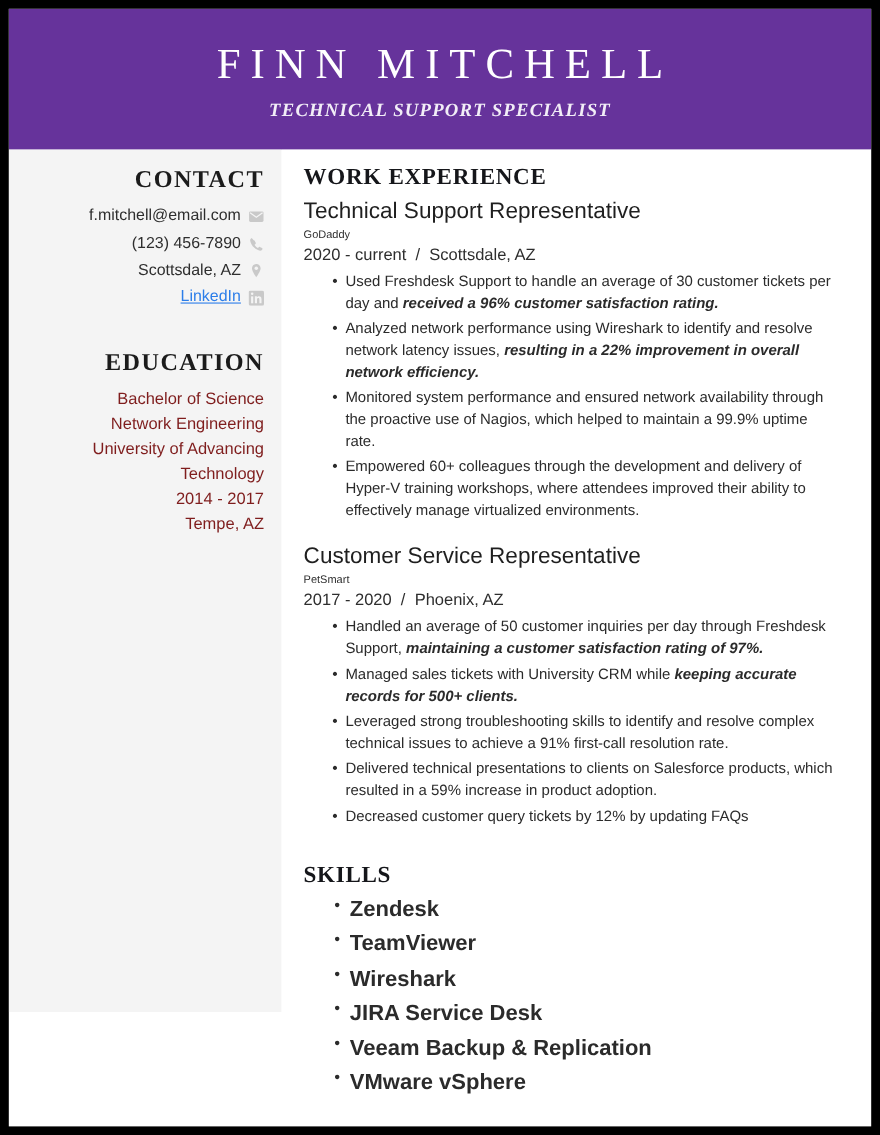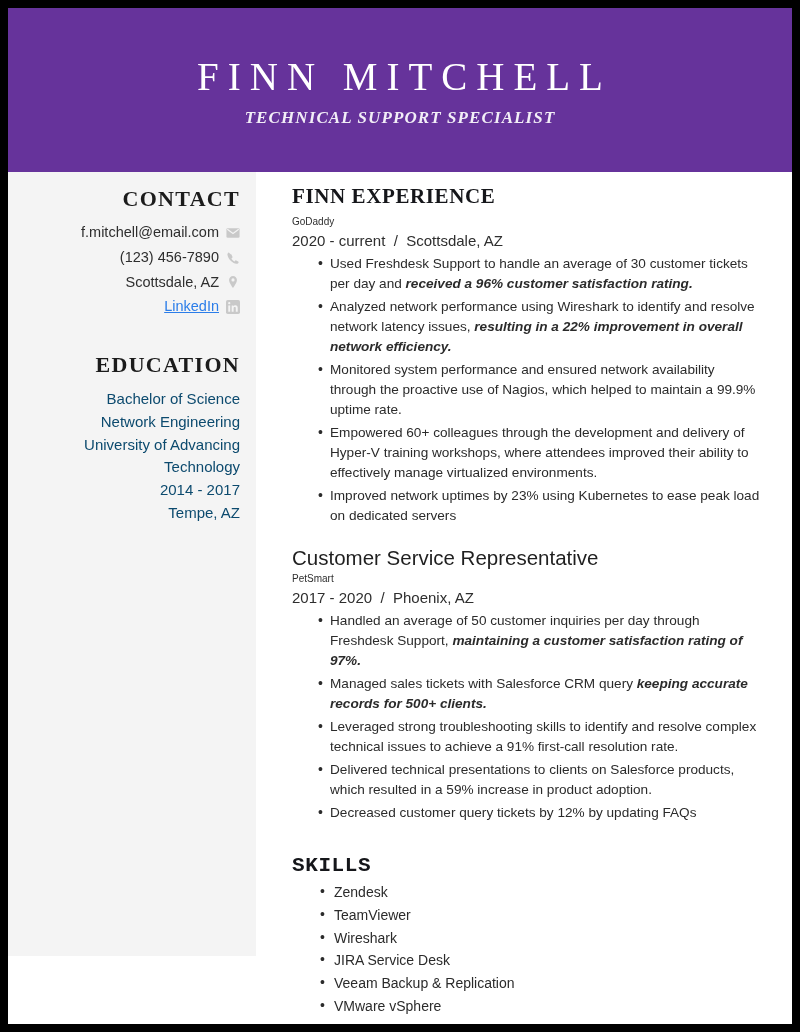--- a/index.html
+++ b/index.html
@@ -17,21 +17,21 @@
     position: absolute;
     left: 8px;
     top: 8px;
     width: 784px;
     height: 1016px;
     background: #ffffff;
     overflow: hidden;
   }
   .banner {
     background: #66339b;
-    height: 164px;
+    height: 128px;
     width: 100%;
     box-sizing: border-box;
     display: flex;
     flex-direction: column;
     align-items: center;
     justify-content: center;
     padding-top: 4px;
   }
   .banner-name {
     font-family: "Liberation Serif", serif;
@@ -48,21 +48,20 @@
     font-weight: 700;
     font-size: 17px;
     letter-spacing: 1.1px;
     color: #f2eef7;
     margin-top: 9px;
   }
   .body-wrap {
     display: flex;
     align-items: stretch;
     height: 784px;
-    gap: 16px;
   }
   .sidebar {
     width: 248px;
     min-width: 248px;
     background: #f4f4f4;
     box-sizing: border-box;
     padding: 14px 16px 0 10px;
     text-align: right;
   }
   .side-heading {
@@ -94,38 +93,38 @@
   }
   .cicon {
     width: 14px;
     height: 14px;
     flex: 0 0 14px;
     display: block;
   }
   .cicon svg { display: block; }
   .edu-line {
     font-size: 15px;
-    color: #0c4a6e;
+    color: #7f1d1d;
     line-height: 1.52;
   }
   .main {
     flex: 1;
     background: #ffffff;
     box-sizing: border-box;
     padding: 12px 28px 0 20px;
   }
   .main-heading {
     font-family: "Liberation Serif", serif;
     font-weight: 700;
     font-size: 21px;
     letter-spacing: 0.6px;
     color: #15161a;
     margin: 0 0 6px 0;
   }
-  .main-heading.skills { margin-top: 31px; margin-bottom: 5px; font-family: Liberation Mono, monospace;}
+  .main-heading.skills { margin-top: 31px; margin-bottom: 5px;}
   .job { margin-bottom: 19px; }
   .job-title {
     font-size: 20.5px;
     color: #1f1f1f;
     line-height: 1.3;
     margin-bottom: 1px;
     font-weight: 400;
   }
   .job-company {
     font-size: 10px;
@@ -157,24 +156,25 @@
     left: 0;
     top: -1px;
     font-size: 14px;
     color: #2b2b2b;
   }
   ul.bullets li b {
     font-weight: 700;
     font-style: italic;
   }
   ul.skills-list li {
-    font-size: 14px;
+    font-size: 20px;
     line-height: 1.45;
     margin-bottom: 2.5px;
     padding-left: 14px;
+    font-weight: bold;
   }
   ul.skills-list { padding-left: 28px; }
 </style>
 </head>
 <body>
 
 <div class="page">
 
   <div class="banner">
     <div class="banner-name">FINN MITCHELL</div>
@@ -230,40 +230,40 @@
           <div class="edu-line">Bachelor of Science</div>
           <div class="edu-line">Network Engineering</div>
           <div class="edu-line">University of Advancing</div>
           <div class="edu-line">Technology</div>
           <div class="edu-line">2014 - 2017</div>
           <div class="edu-line">Tempe, AZ</div>
         </div>
     </aside>
 
     <main class="main">
-      <h2 class="main-heading">FINN EXPERIENCE</h2>
+      <h2 class="main-heading">WORK EXPERIENCE</h2>
       <div id="job-list">
           <div class="job">
+            <div class="job-title">Technical Support Representative</div>
             <div class="job-company">GoDaddy</div>
             <div class="job-meta"><span>2020 - current</span>&nbsp; <span>/</span>&nbsp; <span>Scottsdale, AZ</span></div>
             <ul class="bullets">
               <li><span>Used Freshdesk Support to handle an average of 30 customer tickets per day and </span><b>received a 96% customer satisfaction rating.</b></li>
               <li><span>Analyzed network performance using Wireshark to identify and resolve network latency issues, </span><b>resulting in a 22% improvement in overall network efficiency.</b></li>
               <li><span>Monitored system performance and ensured network availability through the proactive use of Nagios, which helped to maintain a 99.9% uptime rate.</span></li>
               <li><span>Empowered 60+ colleagues through the development and delivery of Hyper-V training workshops, where attendees improved their ability to effectively manage virtualized environments.</span></li>
-              <li><span>Improved network uptimes by 23% using Kubernetes to ease peak load on dedicated servers</span></li>
             </ul>
           </div>
           <div class="job">
             <div class="job-title">Customer Service Representative</div>
             <div class="job-company">PetSmart</div>
             <div class="job-meta"><span>2017 - 2020</span>&nbsp; <span>/</span>&nbsp; <span>Phoenix, AZ</span></div>
             <ul class="bullets">
               <li><span>Handled an average of 50 customer inquiries per day through Freshdesk Support, </span><b>maintaining a customer satisfaction rating of 97%.</b></li>
-              <li><span>Managed sales tickets with Salesforce CRM query </span><b>keeping accurate records for 500+ clients.</b></li>
+              <li><span>Managed sales tickets with University CRM while </span><b>keeping accurate records for 500+ clients.</b></li>
               <li><span>Leveraged strong troubleshooting skills to identify and resolve complex technical issues to achieve a 91% first-call resolution rate.</span></li>
               <li><span>Delivered technical presentations to clients on Salesforce products, which resulted in a 59% increase in product adoption.</span></li>
               <li><span>Decreased customer query tickets by 12% by updating FAQs</span></li>
             </ul>
           </div>
         </div>
 
       <h2 class="main-heading skills">SKILLS</h2>
       <ul class="bullets skills-list" id="skills-list">
           <li>Zendesk</li>

